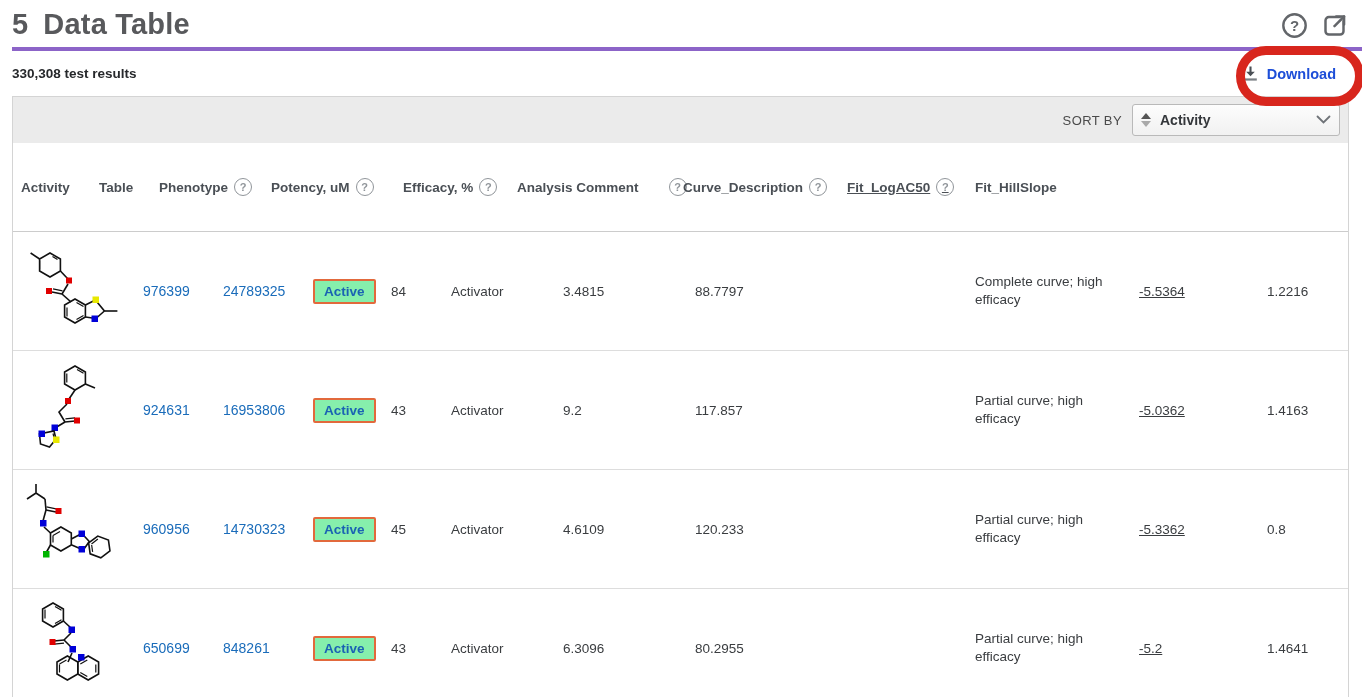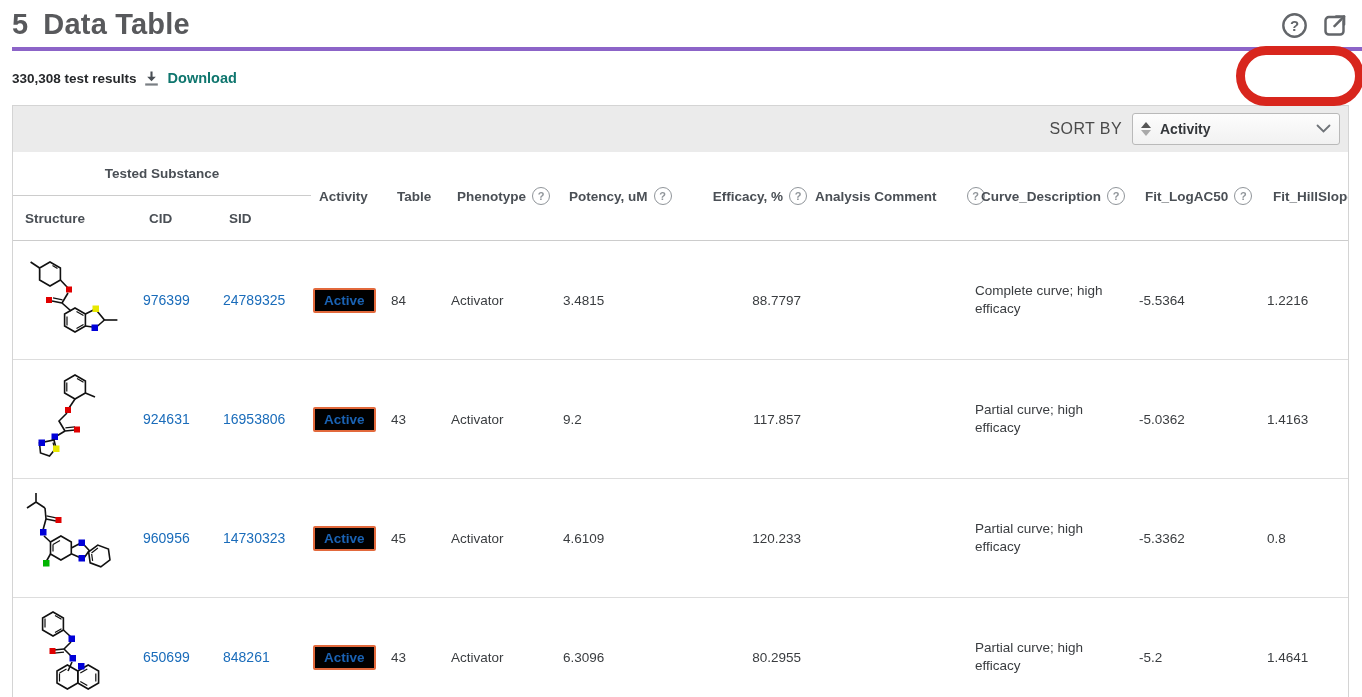--- a/index.html
+++ b/index.html
@@ -7,55 +7,55 @@
     width:1362px;height:697px;overflow:hidden;background:#fff;
     font-family:"Liberation Sans",sans-serif;color:#333;position:relative;
   }
   
   .sec-header{display:flex;align-items:flex-end;justify-content:space-between;padding:8px 14px 4px 12px;}
   .sec-title{font-size:29px;font-weight:600;color:#58595c;letter-spacing:.2px;display:flex;gap:15px;align-items:baseline;}
   .hdr-icons{display:flex;gap:13px;align-items:center;padding-bottom:2px;}
   .hdr-icons svg{display:block;cursor:pointer;}
   .purple-rule{height:4px;background:#8c64c8;margin:2px 0 0 12px;width:1350px;}
   
-  .results-bar{display:flex;align-items:center;justify-content:flex-start;padding:0 20px 0 12px;height:54px;}
+  .results-bar{display:flex;align-items:center;justify-content:space-between;padding:0 20px 0 12px;height:45px;}
   .results-count{font-size:13.5px;font-weight:700;color:#26282b;}
   .download-btn{display:flex;align-items:center;gap:8px;background:none;border:none;cursor:pointer;
-    font-family:"Liberation Sans",sans-serif;font-size:14.5px;font-weight:600;color:#0f766e;padding:4px 6px;}
+    font-family:"Liberation Sans",sans-serif;font-size:14.5px;font-weight:600;color:#1d4ed8;padding:4px 6px;}
   .annotation{position:absolute;left:1236px;top:46px;width:110px;height:42px;border:9px solid #d8261d;
     border-radius:30px;pointer-events:none;z-index:5;}
   
   .widget{margin-left:12px;width:1335px;border:1px solid #d4d4d4;border-bottom:none;overflow:hidden;background:#fff;}
   .toolbar{background:#ebebeb;height:46px;display:flex;align-items:center;justify-content:flex-end;gap:10px;padding-right:8px;}
-  .sortby-label{font-size:16px;color:#4a4a4a;letter-spacing:.4px;font-weight:400;}
+  .sortby-label{font-size:13px;color:#4a4a4a;letter-spacing:.4px;font-weight:400;}
   .sort-dd{width:208px;height:32px;background:linear-gradient(#fdfdfd,#f1f1f1);border:1px solid #b9b9b9;border-radius:3px;
     display:flex;align-items:center;gap:9px;padding:0 8px;cursor:pointer;box-sizing:border-box;}
   .sort-arrows{display:flex;flex-direction:column;gap:2px;align-items:center;}
   .tri-up{width:0;height:0;border-left:5px solid transparent;border-right:5px solid transparent;border-bottom:6px solid #555;}
   .tri-down{width:0;height:0;border-left:5px solid transparent;border-right:5px solid transparent;border-top:6px solid #a9a9a9;}
   .sort-value{font-size:14px;font-weight:600;color:#34373b;flex:1;}
   
   .thead{display:flex;height:88px;border-bottom:1px solid #ccc;color:#4a4f55;}
   .group-cell{width:298px;flex-shrink:0;display:flex;flex-direction:column;}
   .group-title{height:43px;display:flex;align-items:center;justify-content:center;font-size:13.5px;font-weight:700;border-bottom:1px solid #ccc;}
   .sub-row{flex:1;display:flex;align-items:center;font-size:13.5px;font-weight:700;}
   .hcell{display:flex;align-items:center;font-size:13.5px;font-weight:700;flex-shrink:0;padding-left:8px;box-sizing:border-box;white-space:nowrap;}
   .help-dot{width:16px;height:16px;border:1.3px solid #90959a;border-radius:50%;color:#90959a;font-size:11px;font-weight:700;
     display:inline-flex;align-items:center;justify-content:center;margin-left:6px;flex-shrink:0;cursor:pointer;}
   .c-structure{width:128px;padding-left:12px;}
   .c-cid{width:80px;}.c-sid{width:90px;}
   .c-activity{width:78px;}.c-score{width:60px;}.c-phenotype{width:112px;}
-  .c-potency{width:132px;}.c-efficacy{width:114px;justify-content:flex-end;}.c-analysis{width:166px;gap:24px;}
-  .c-curve{width:164px;}.c-logac50{width:128px;}.c-hillslope{width:136px;}
+  .c-potency{width:132px;}.c-efficacy{width:114px;}.c-analysis{width:166px;gap:24px;}
+  .c-curve{width:164px;}.c-logac50{width:128px;text-decoration:underline;}.c-hillslope{width:136px;}
   .trow{display:flex;height:118px;border-bottom:1px solid #ddd;align-items:center;}
   .cell{display:flex;align-items:center;font-size:13.5px;color:#3a3d40;flex-shrink:0;padding-left:8px;box-sizing:border-box;}
   .cell.wrap{white-space:normal;line-height:1.35;padding-right:14px;}
   .struct{width:128px;display:flex;align-items:center;justify-content:center;padding-left:4px;cursor:pointer;}
   .link{color:#1a6cba;text-decoration:none;font-size:14px;cursor:pointer;}
-  .badge{border:2px solid #e2693c;border-radius:2px;padding:3px 9px;font-size:13.5px;font-weight:600;color:#1a62b3;background:#000000;cursor:pointer;}
+  .badge{border:2px solid #e2693c;border-radius:2px;padding:3px 9px;font-size:13.5px;font-weight:600;color:#1a62b3;background:#86efac;cursor:pointer;}
 </style>
 </head>
 <body>
 
 <div class="sec-header">
   <div class="sec-title">
     <span>5</span>
       <span>Data Table</span>
   </div>
   <div class="hdr-icons">
@@ -95,28 +95,20 @@
           <span class="tri-down"></span>
       </span>
       <span class="sort-value">Activity</span>
       <svg width="15" height="10" viewBox="0 0 15 10" fill="none" stroke="#6f7378" stroke-width="1.8" stroke-linecap="round">
         <path d="M1.5 1.5l6 6 6-6"></path>
       </svg>
     </div>
   </div>
 
   <div class="thead">
-    <div class="group-cell">
-      <div class="group-title">Tested Substance</div>
-      <div class="sub-row">
-        <div class="hcell c-structure">Structure</div>
-        <div class="hcell c-cid">CID</div>
-        <div class="hcell c-sid">SID</div>
-      </div>
-    </div>
     <div class="hcell c-activity">
         <span>Activity</span>
       </div>
     <div class="hcell c-score">
         <span>Table</span>
       </div>
     <div class="hcell c-phenotype">
         <span>Phenotype</span>
         <span class="help-dot">?</span>
       </div>

